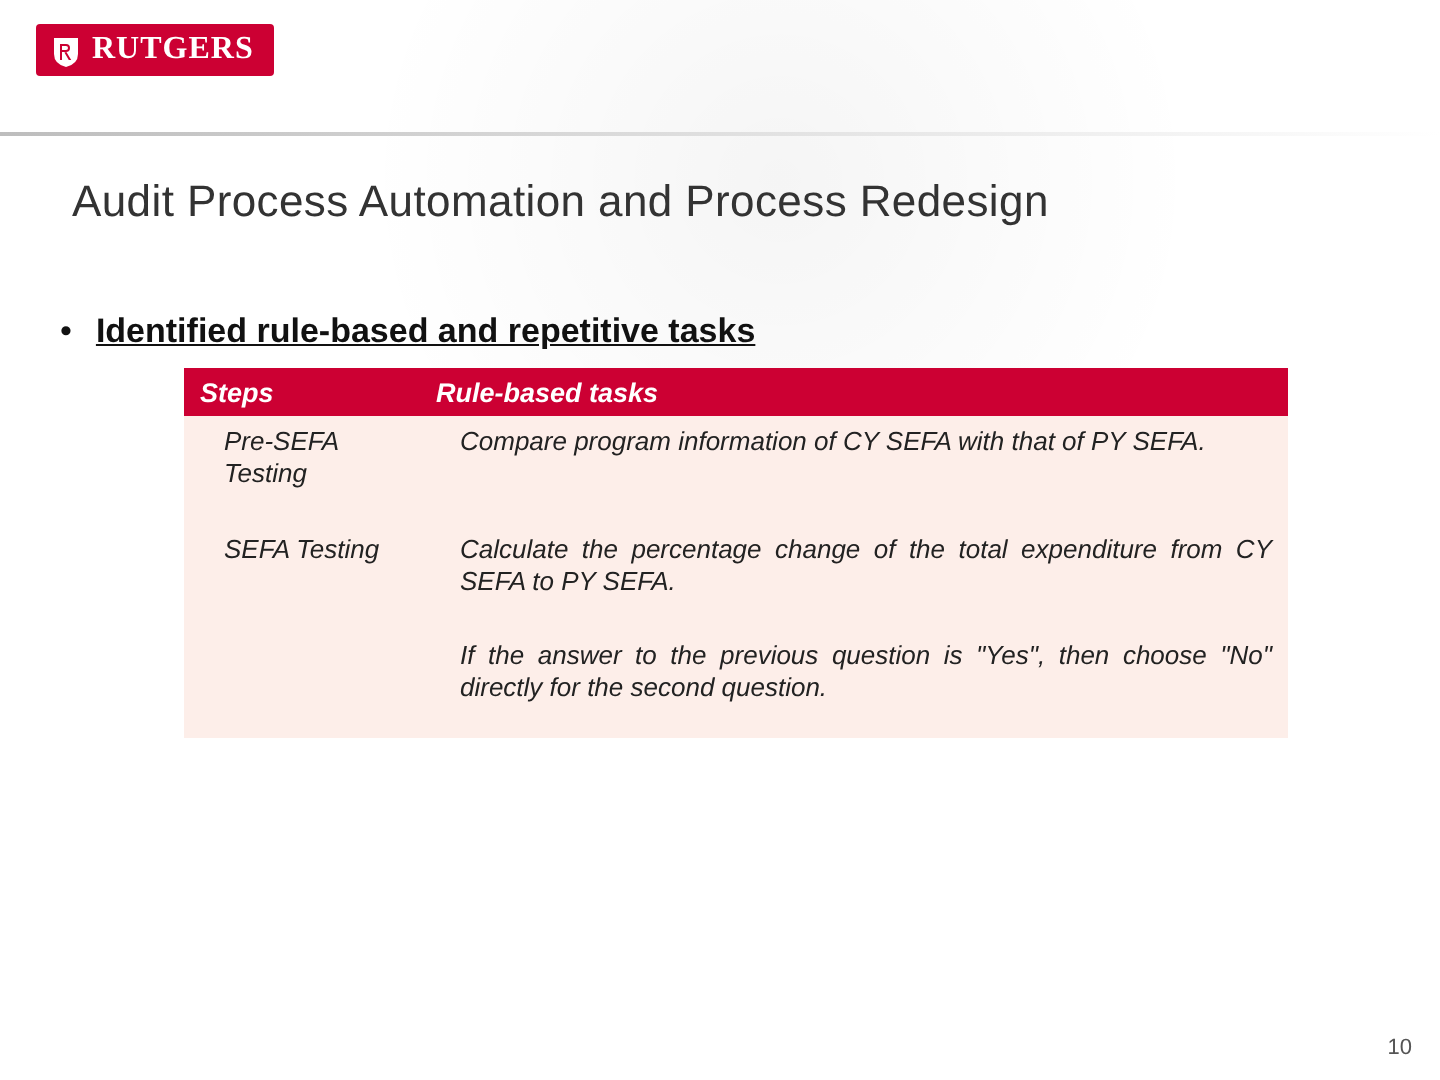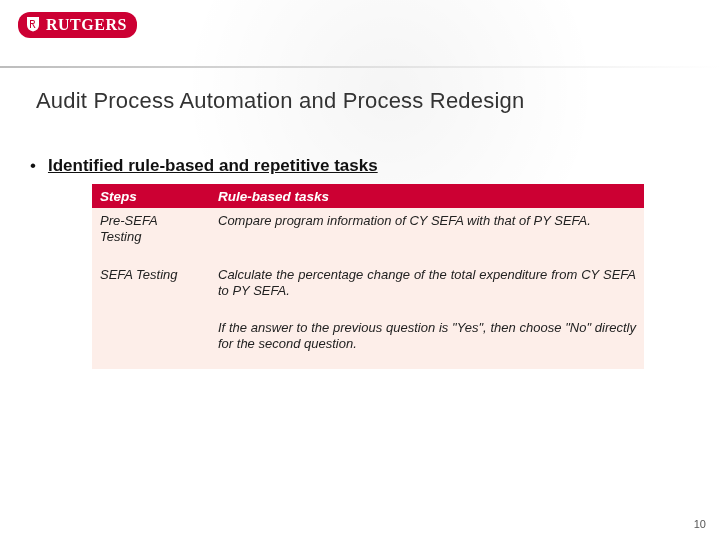--- a/index.html
+++ b/index.html
@@ -12,26 +12,26 @@
     top: -120px; left: 180px;
     width: 420px; height: 420px;
     border-radius: 50%;
     background: radial-gradient(circle at 50% 50%, rgba(0,0,0,0.04), rgba(0,0,0,0) 70%);
     transform: rotate(15deg);
     pointer-events: none;
   }
 
   .logo-wrap { position: absolute; top: 12px; left: 18px; }
   .logo {
-    display: inline-flex; align-items: flex-start;
+    display: inline-flex; align-items: flex-end;
     background: #cc0033; color: #fff;
     padding: 4px 10px 4px 8px;
     font-weight: 700; letter-spacing: 0.5px;
     font-size: 16px; font-family: Georgia, 'Times New Roman', serif;
-    border-radius: 12px;
+    border-radius: 2px;
   }
   .logo .shield {
     display: inline-block; margin-right: 6px;
   }
   .logo .shield svg { display: block; }
 
   .rule {
     position: absolute; left: 0; right: 0; top: 66px;
     height: 2px;
     background: linear-gradient(to right, #bdbdbd, #e6e6e6 60%, #fff);
@@ -60,21 +60,21 @@
     font-style: italic;
   }
   .tbl col.c1 { width: 118px; }
   .tbl col.c2 { width: 434px; }
   .tbl th {
     background: #cc0033; color: #fff; text-align: left;
     font-weight: 700; padding: 5px 8px 4px 8px; vertical-align: top;
     font-size: 13.5px;
   }
   .tbl td {
-    padding: 5px 8px 16px 8px; vertical-align: top;
+    padding: 5px 8px 16px 20px; vertical-align: top;
     text-align: justify; line-height: 1.25;
   }
   .tbl td.step { font-weight: 400; }
   .tbl tr.stripe td { background: #fdeee9; }
   .tbl tr.plain td  { background: #ffffff; }
 
   .pagenum {
     position: absolute; right: 14px; bottom: 10px;
     font-size: 11px; color: #555;
   }

